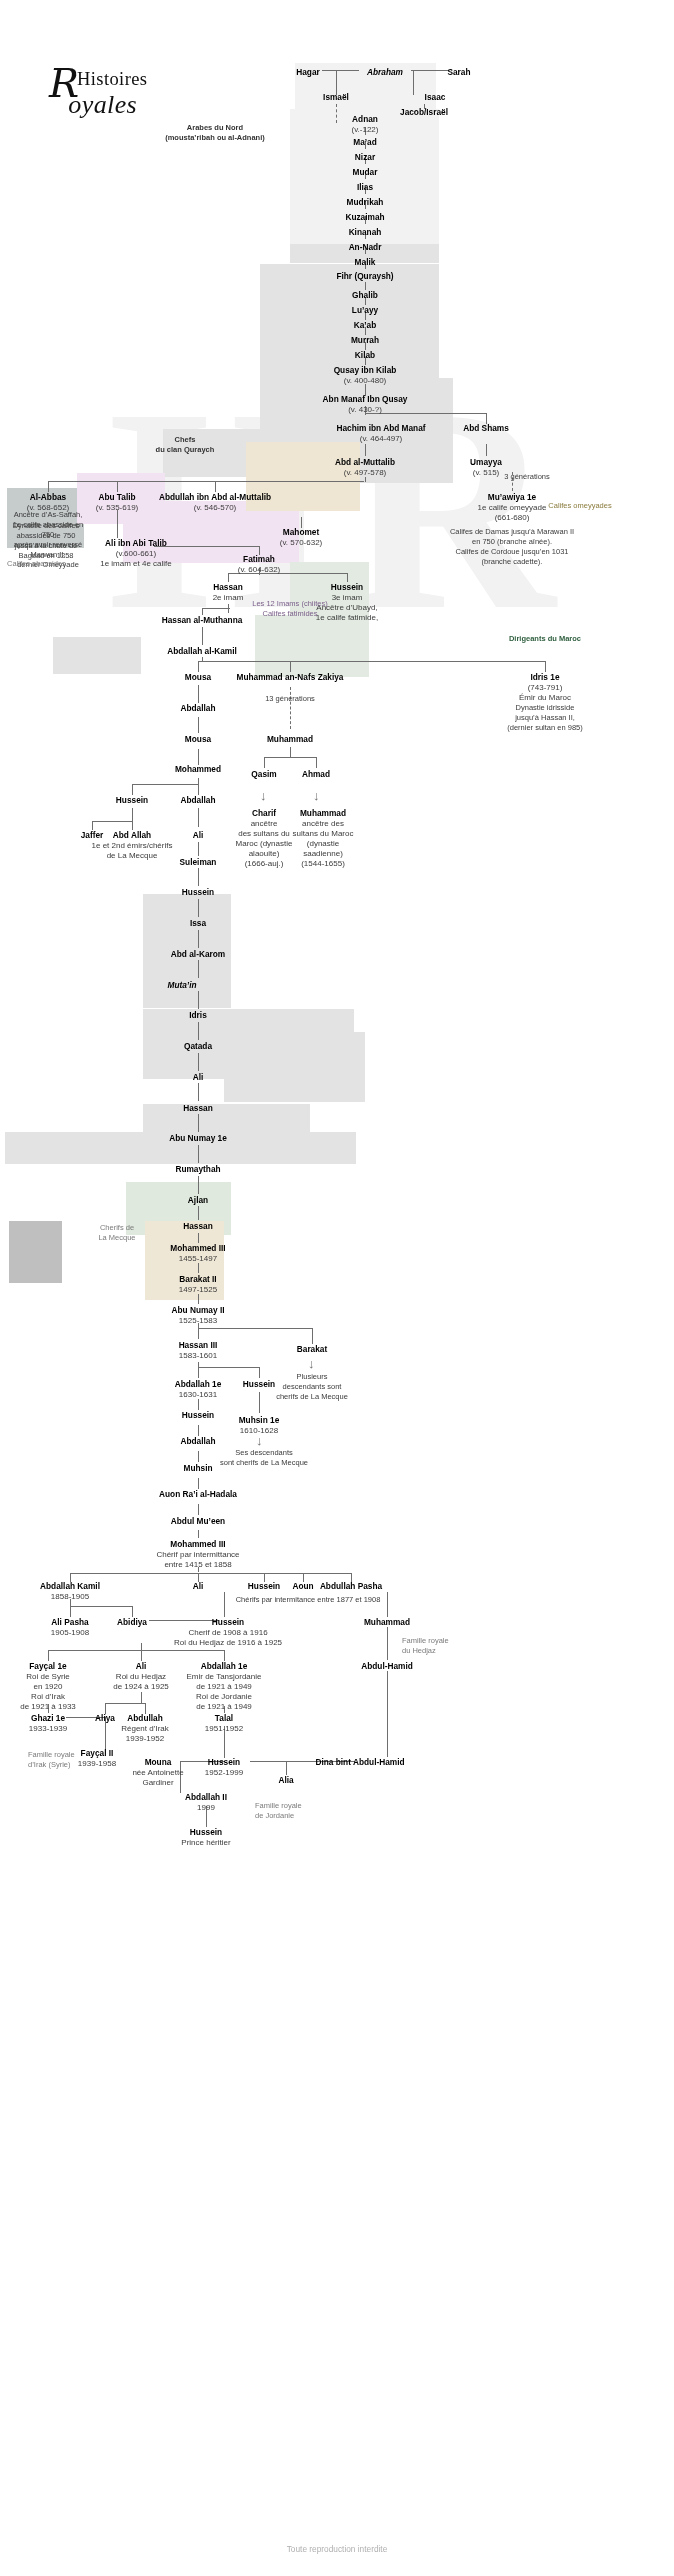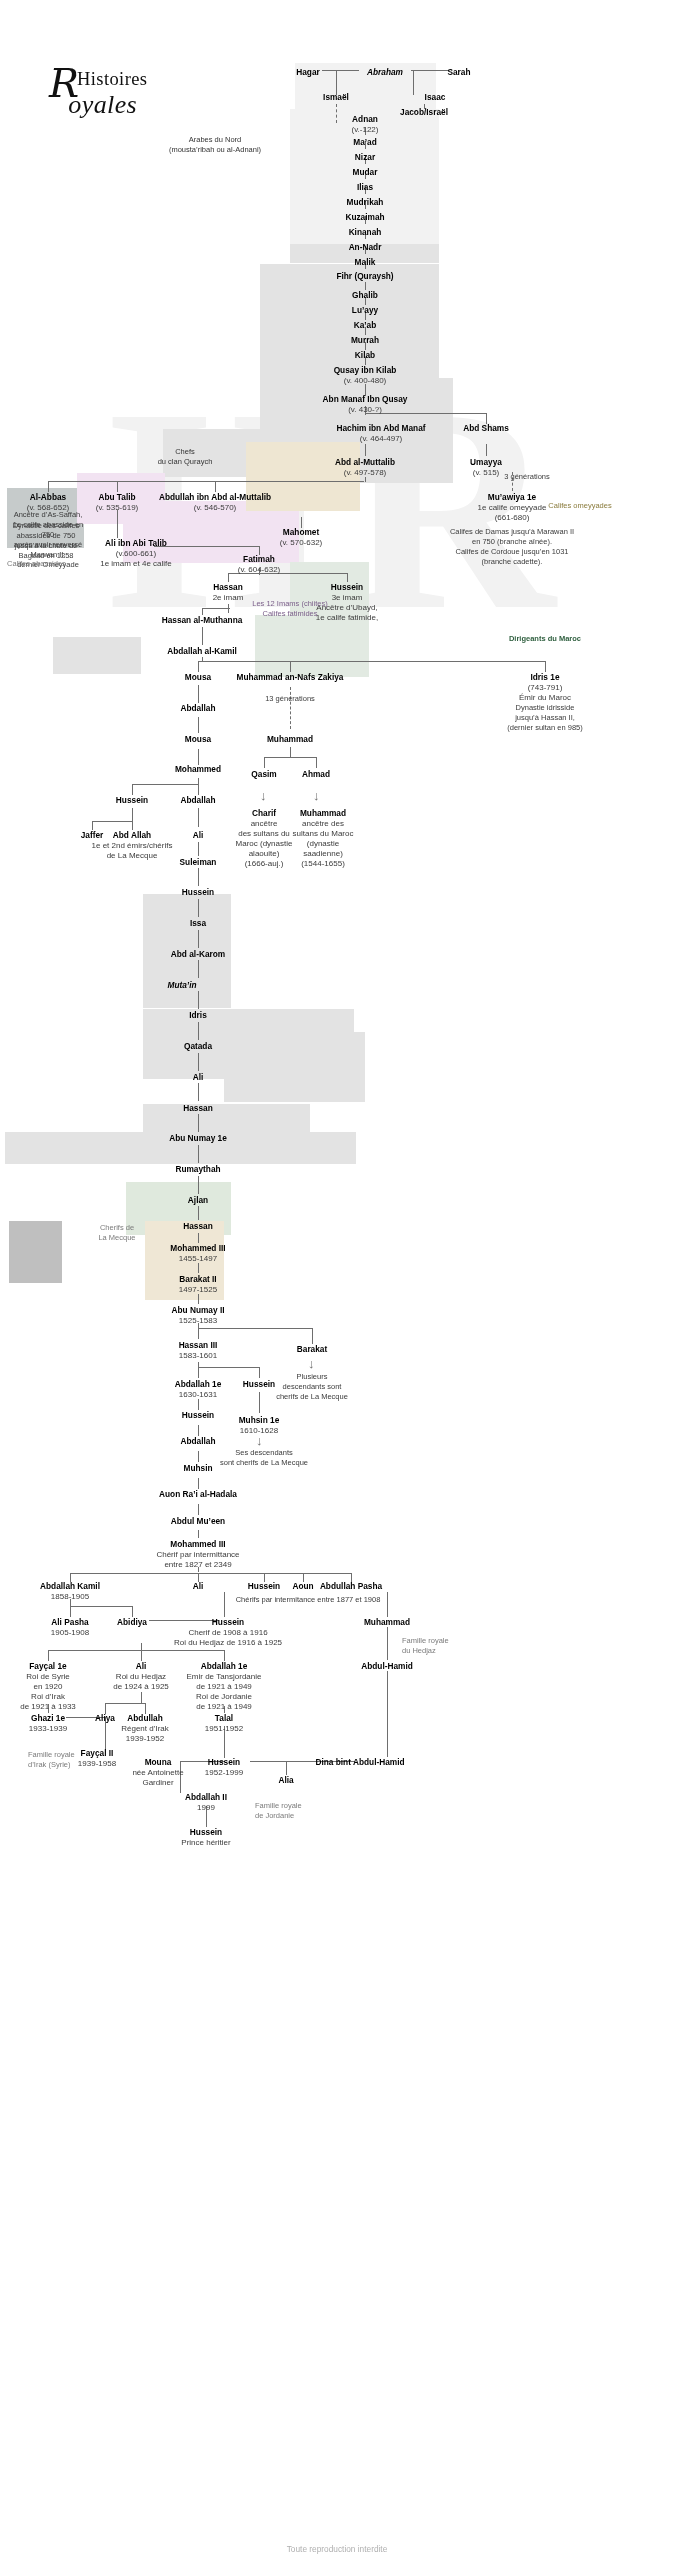--- a/index.html
+++ b/index.html
@@ -76,21 +76,21 @@
   }
   .node .nm{font-size:8.3px;font-weight:bold;color:#000;line-height:10.5px;}
   .node .dt{font-size:8px;color:#3b3b3b;line-height:10px;font-weight:400;}
   .node.wrap{white-space:normal;}
 
   .lbl{
     position:absolute;z-index:4;text-align:center;
     transform:translateX(-50%);
     font-size:7.5px;color:#6b6b6b;line-height:9.7px;
   }
-  .lbl.bold{font-weight:normal;color:#333;margin-top:12px;}
+  .lbl.bold{font-weight:bold;color:#333;}
   .lbl.left{transform:none;text-align:left;}
 
   .note{
     position:absolute;z-index:4;text-align:center;transform:translateX(-50%);
     font-size:7.5px;color:#3b3b3b;line-height:10px;
   }
 
   .legend{
     position:absolute;z-index:4;font-size:7.5px;line-height:9.7px;
   }
@@ -426,21 +426,21 @@
     </div>
     <div class="node" style="left: 198px; top: 1489px;">
       <div class="nm">Auon Ra’i al-Hadala</div>
     </div>
     <div class="node" style="left: 198px; top: 1516px;">
       <div class="nm">Abdul Mu’een</div>
     </div>
     <div class="node" style="left: 198px; top: 1539px;">
       <div class="nm">Mohammed III</div>
       <div class="dt">Chérif par intermittance</div>
-      <div class="dt">entre 1827 et 2349</div>
+      <div class="dt">entre 1415 et 1858</div>
     </div>
     <div class="node" style="left: 70px; top: 1581px;">
       <div class="nm">Abdallah Kamil</div>
       <div class="dt">1858-1905</div>
     </div>
     <div class="node" style="left: 198px; top: 1581px;">
       <div class="nm">Ali</div>
     </div>
     <div class="node" style="left: 264px; top: 1581px;">
       <div class="nm">Hussein</div>

